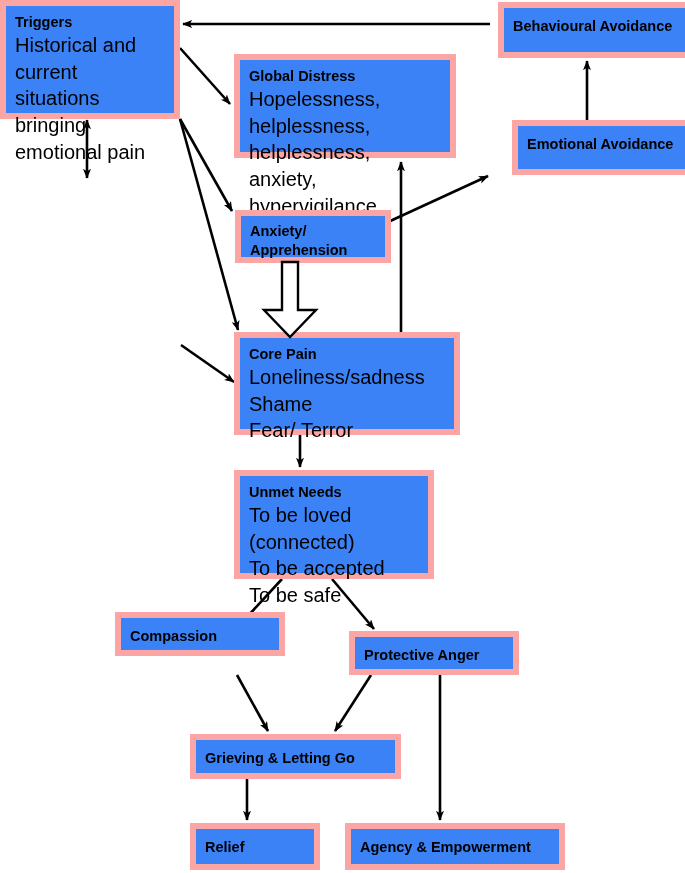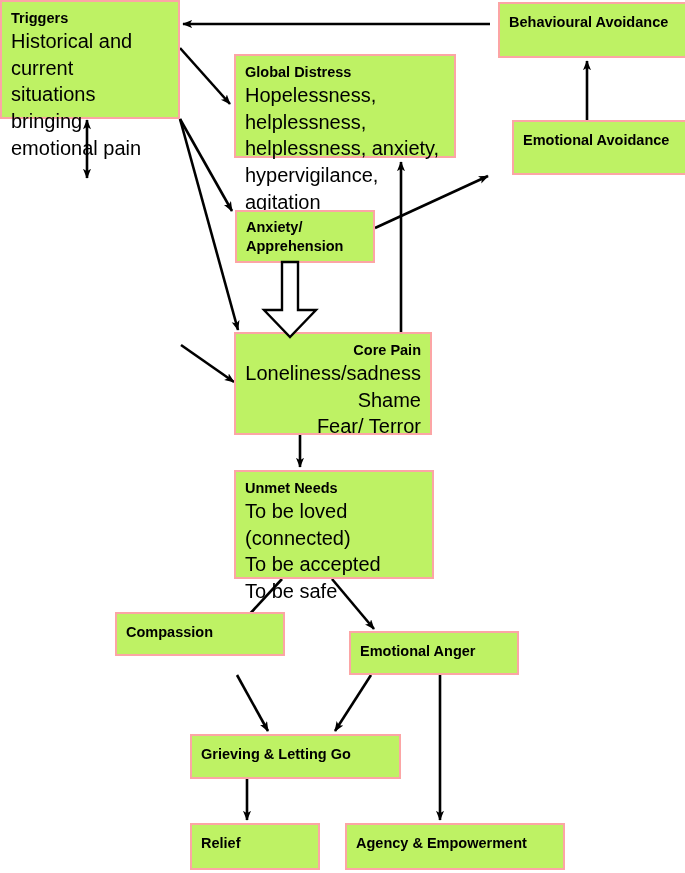--- a/index.html
+++ b/index.html
@@ -12,22 +12,22 @@
     position: relative;
     width: 685px;
     height: 873px;
     background: #ffffff;
     font-family: "Liberation Sans", sans-serif;
     overflow: hidden;
   }
   .node {
     position: absolute;
     box-sizing: border-box;
-    border: 2px solid #fca5a5;
-    background: #bef264;
+    border: 6px solid #fca5a5;
+    background: #3b82f6;
     padding: 7px 9px 6px 9px;
     z-index: 3;
   }
   .node .title {
     font-weight: bold;
     font-size: 14.5px;
     line-height: 1.33;
     color: #000000;
     white-space: pre-line;
   }
@@ -154,45 +154,45 @@
 
   <div class="node label-only" style="left:498px; top:2px; width:195px; height:56px;">
     <div class="title">Behavioural Avoidance</div>
   </div>
 
   <div class="node label-only" style="left:512px; top:120px; width:195px; height:55px;">
     <div class="title">Emotional Avoidance</div>
   </div>
 
 
-  <div class="node label-only" style="left:235px; top:210px; width:140px; height:53px; padding-top:6px;">
+  <div class="node label-only" style="left:235px; top:210px; width:156px; height:53px; padding-top:6px;">
     <div class="title">Anxiety/
 Apprehension</div>
   </div>
 
-  <div class="node" style="left:234px; top:332px; width:198px; height:103px;text-align:right;">
+  <div class="node" style="left:234px; top:332px; width:226px; height:103px;">
     <div class="title">Core Pain</div>
     <div class="body">Loneliness/sadness
 Shame
 Fear/ Terror</div>
   </div>
 
   <div class="node" style="left:234px; top:470px; width:200px; height:109px;">
     <div class="title">Unmet Needs</div>
     <div class="body">To be loved (connected)
 To be accepted
 To be safe</div>
   </div>
 
   <div class="node label-only" style="left:115px; top:612px; width:170px; height:44px;">
     <div class="title">Compassion</div>
   </div>
 
   <div class="node label-only" style="left:349px; top:631px; width:170px; height:44px;">
-    <div class="title">Emotional Anger</div>
+    <div class="title">Protective Anger</div>
   </div>
 
   <div class="node label-only" style="left:190px; top:734px; width:211px; height:45px;">
     <div class="title">Grieving &amp; Letting Go</div>
   </div>
 
   <div class="node label-only" style="left:190px; top:823px; width:130px; height:47px;">
     <div class="title">Relief</div>
   </div>
 

